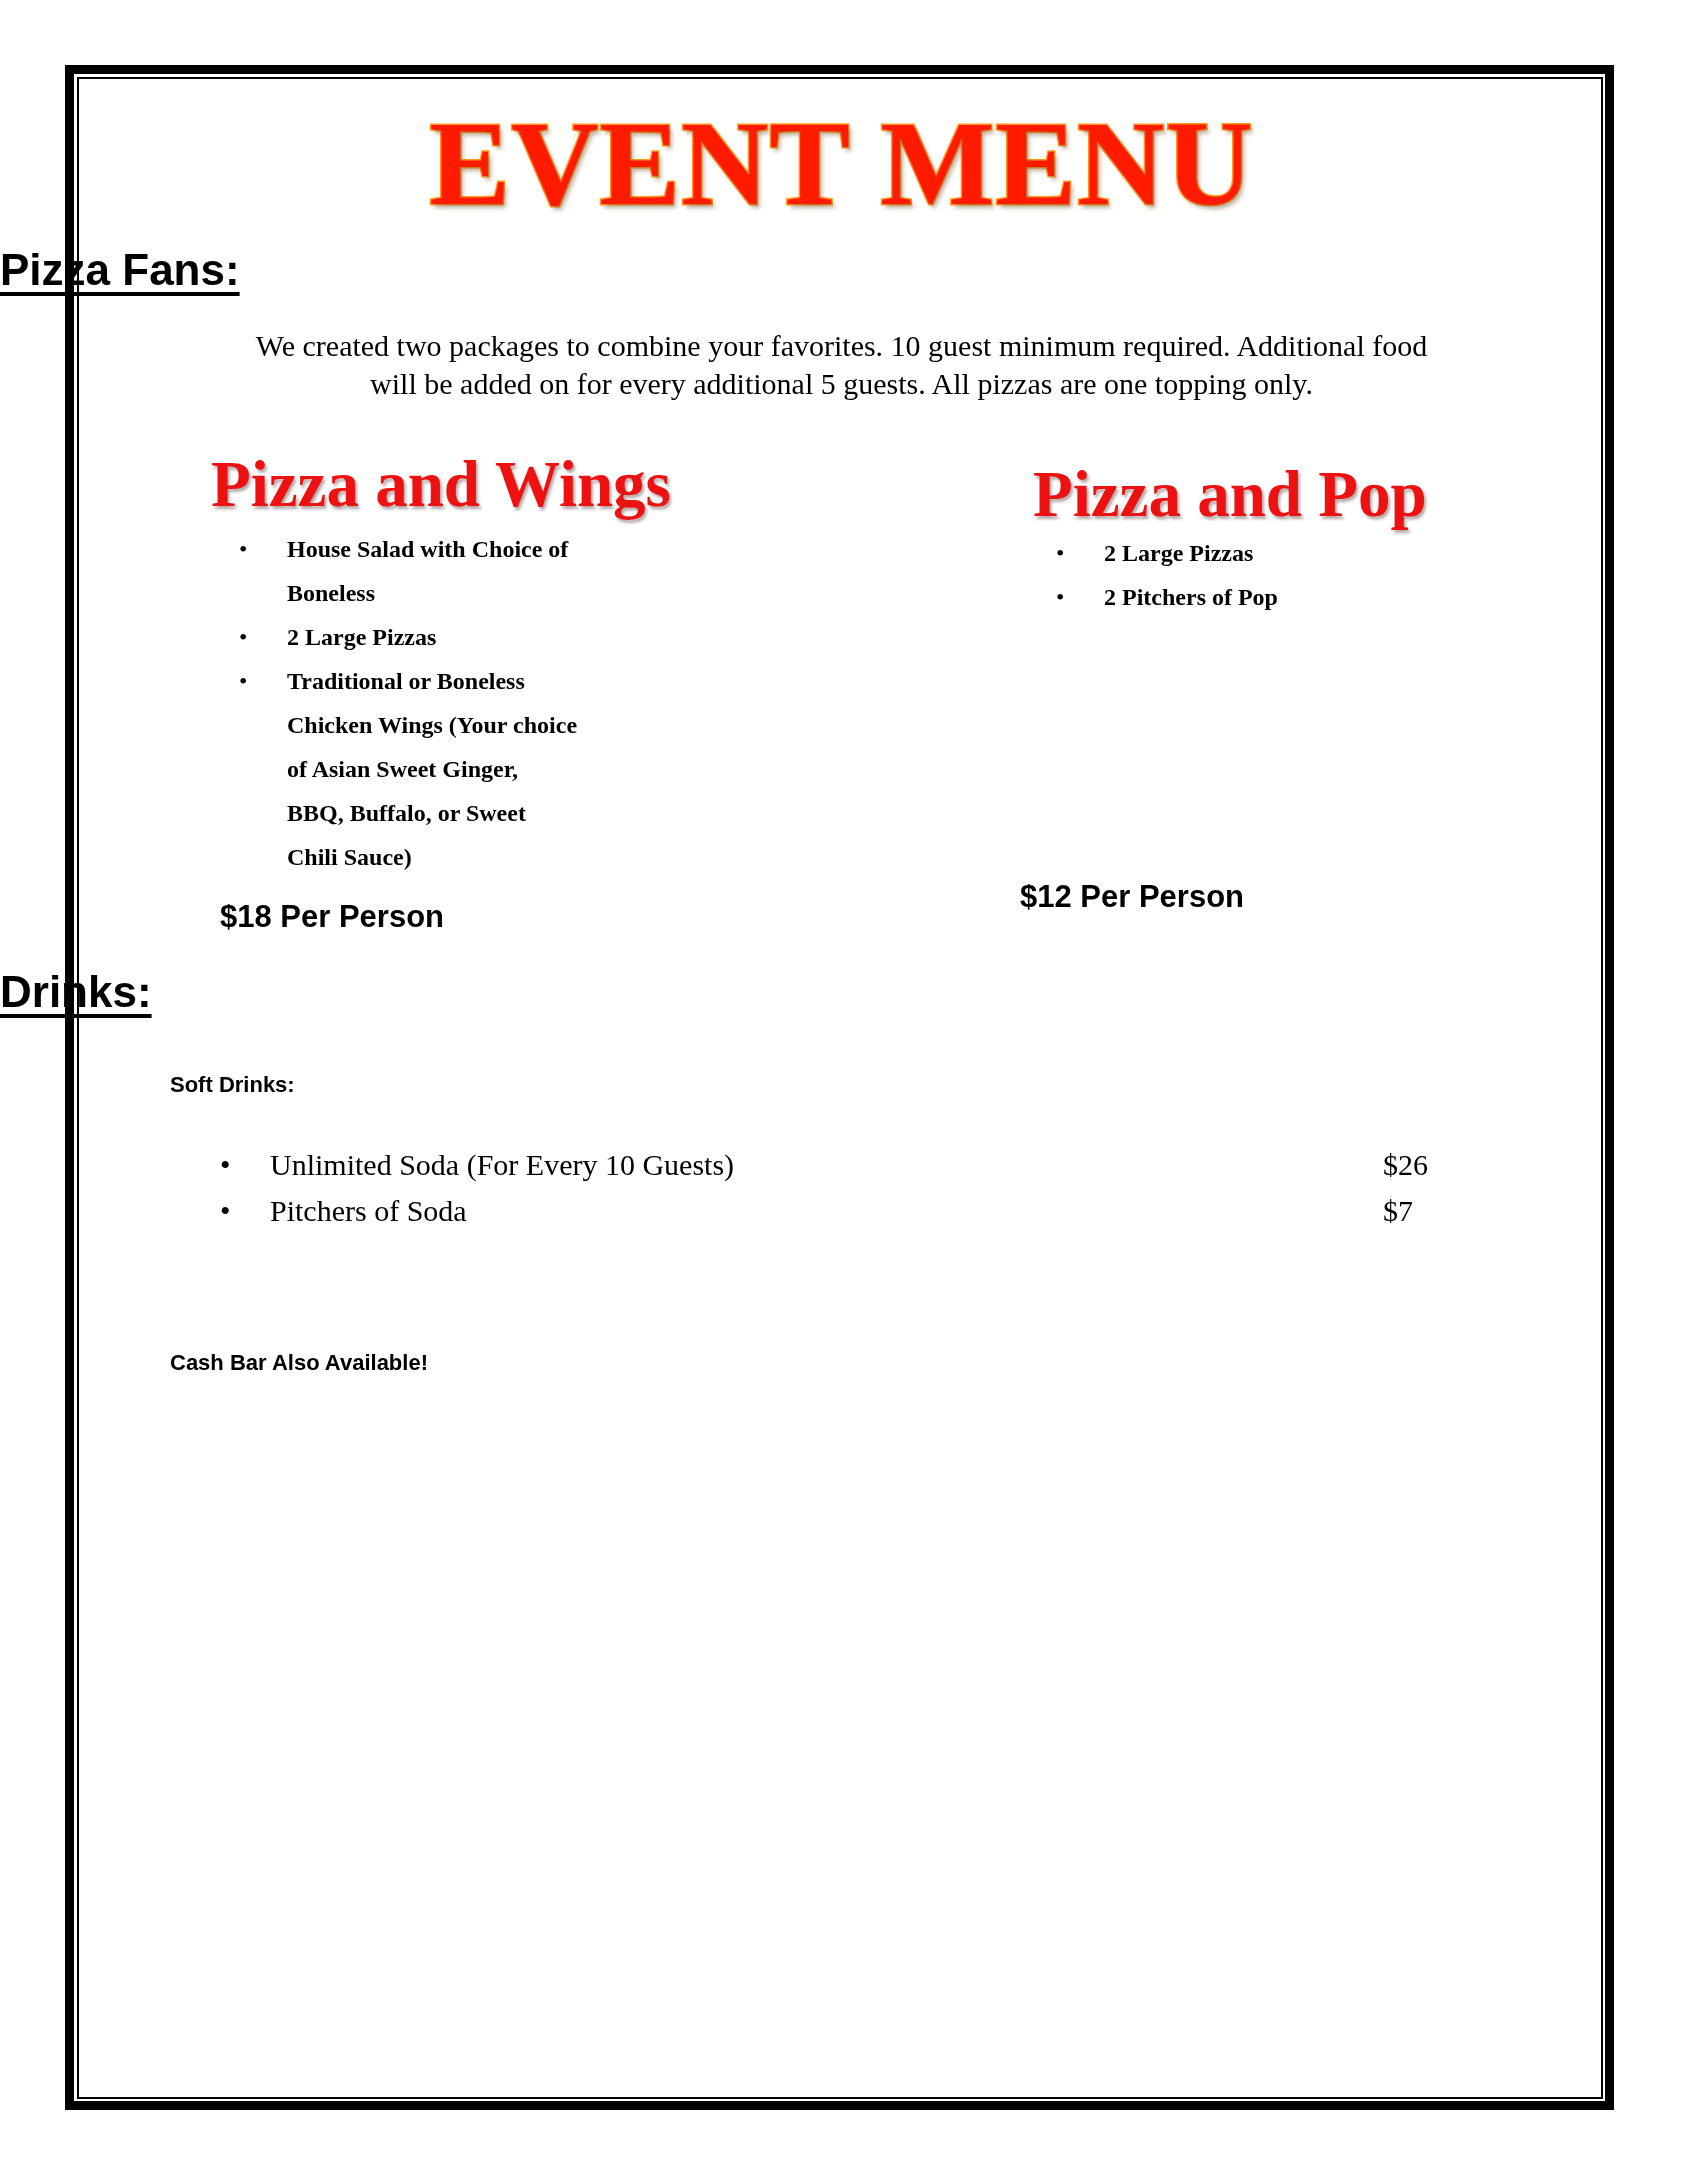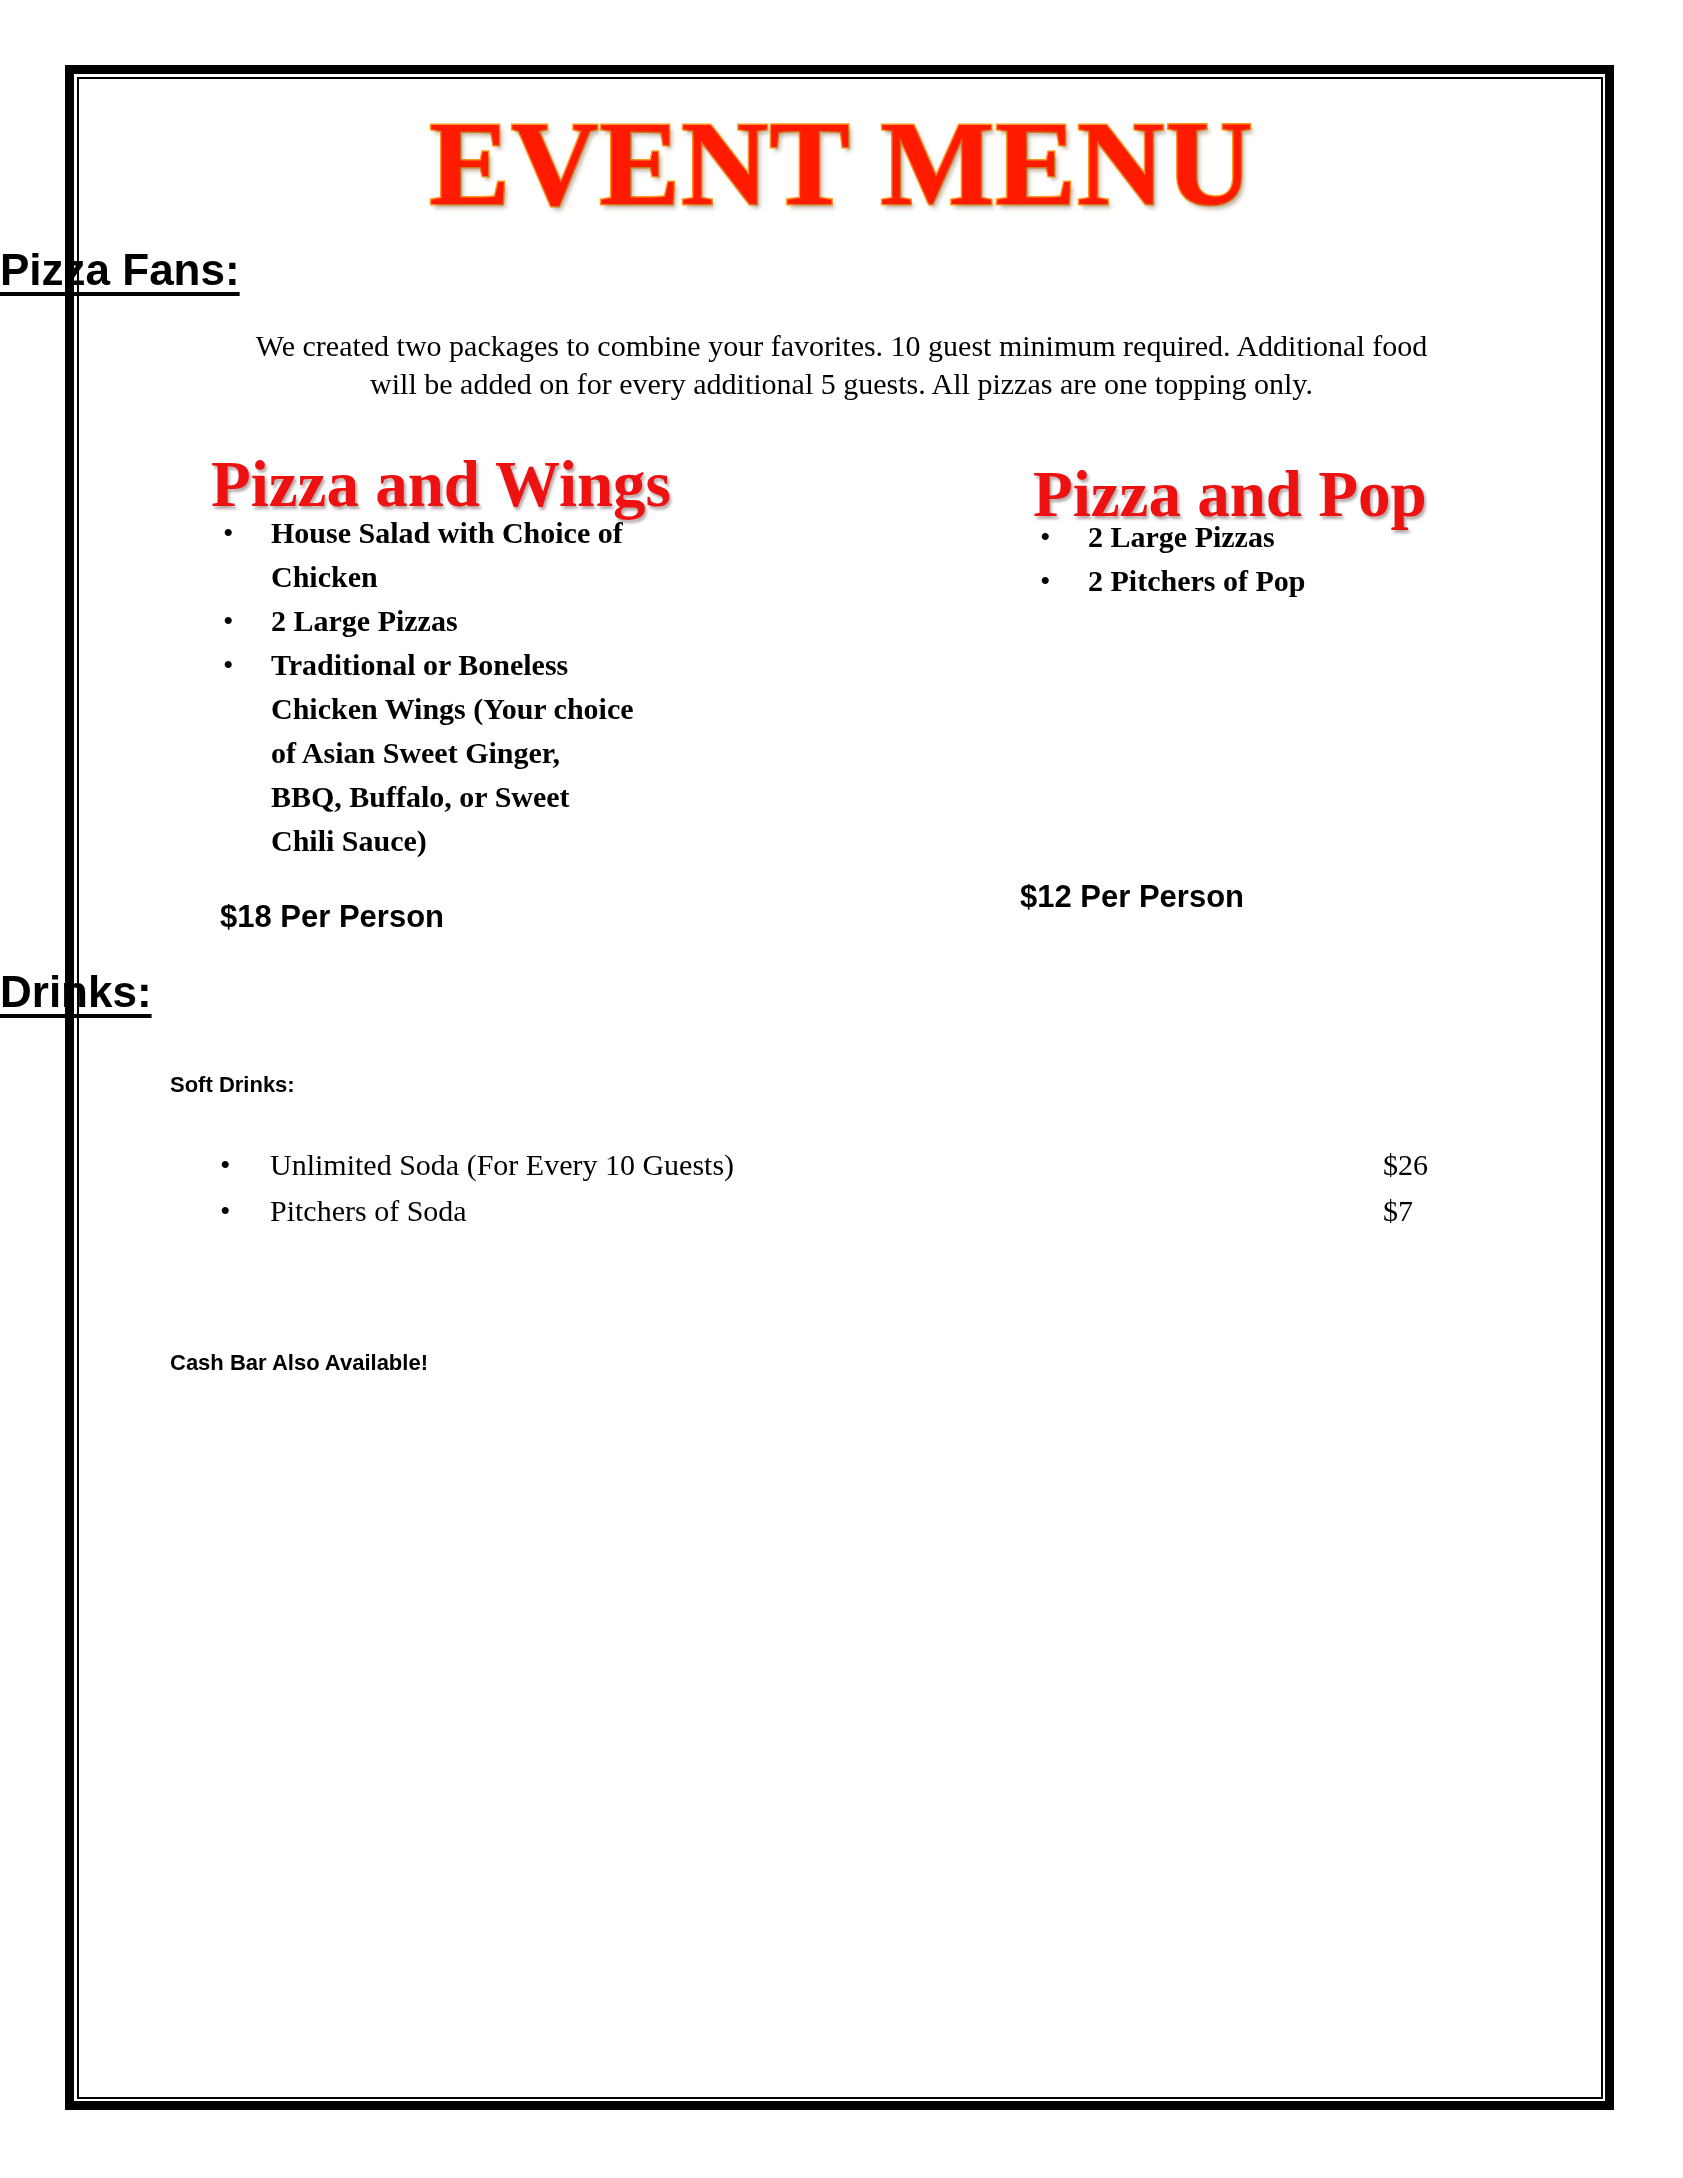--- a/index.html
+++ b/index.html
@@ -19,21 +19,21 @@
   .section-heading {
     left:0; width:1683px; text-align:left;
     font-family:"Liberation Sans", sans-serif; font-weight:bold; font-size:44px; line-height:1;
   }
   .section-heading span { text-decoration:underline; text-decoration-thickness:4px; text-underline-offset:7px; }
   .intro { left:178px; width:1327px; top:327px; text-align:center; font-size:30px; line-height:38px; }
   .pkg-title {
     font-family:"Liberation Serif", serif; font-weight:bold; font-size:65px; line-height:1;
     color:#ee1111; text-shadow: 2px 3px 3px rgba(90,60,60,0.45); margin-top: 28px;
   }
-  ul.pkg-list { list-style:none; margin:0; padding:0; font-weight:bold; font-size:30px; line-height:44px; }
+  ul.pkg-list { list-style:none; margin:16px; padding:0; font-weight:bold; font-size:24px; line-height:44px; }
   ul.pkg-list li { position:relative; padding-left:48px; }
   ul.pkg-list li::before { content:"•"; position:absolute; left:0; top:0; font-weight:normal; }
   .price { font-family:"Liberation Sans", sans-serif; font-weight:bold; font-size:31px; line-height:1; }
   .sub-heading { font-family:"Liberation Sans", sans-serif; font-weight:bold; font-size:22px; line-height:1; }
   .drink-row { position:absolute; left:220px; width:1188px; font-size:30px; line-height:1; }
   .drink-row .bullet { position:absolute; left:0; }
   .drink-row .label { position:absolute; left:50px; }
   .drink-row .amt { position:absolute; left:1129px;margin-left:34px; }
 </style>
 </head>
@@ -50,21 +50,21 @@
 
 <div class="abs intro">
   <div>We created two packages to combine your favorites. 10 guest minimum required.  Additional food</div>
   <div>will be added on for every additional 5 guests.  All pizzas are one topping only.</div>
 </div>
 
 <div class="abs pkg-title" style="left:211px; top:424px;">Pizza and Wings</div>
 <ul class="abs pkg-list" style="left:223px; top:511px; width:475px;">
   <li>
     <div>House Salad with Choice of</div>
-    <div>Chicken</div>
+    <div>Boneless</div>
   </li>
   <li>
     <div>2 Large Pizzas</div>
   </li>
   <li>
     <div>Traditional or Boneless</div>
     <div>Chicken Wings (Your choice</div>
     <div>of Asian Sweet Ginger,</div>
     <div>BBQ, Buffalo, or Sweet</div>
     <div>Chili Sauce)</div>

